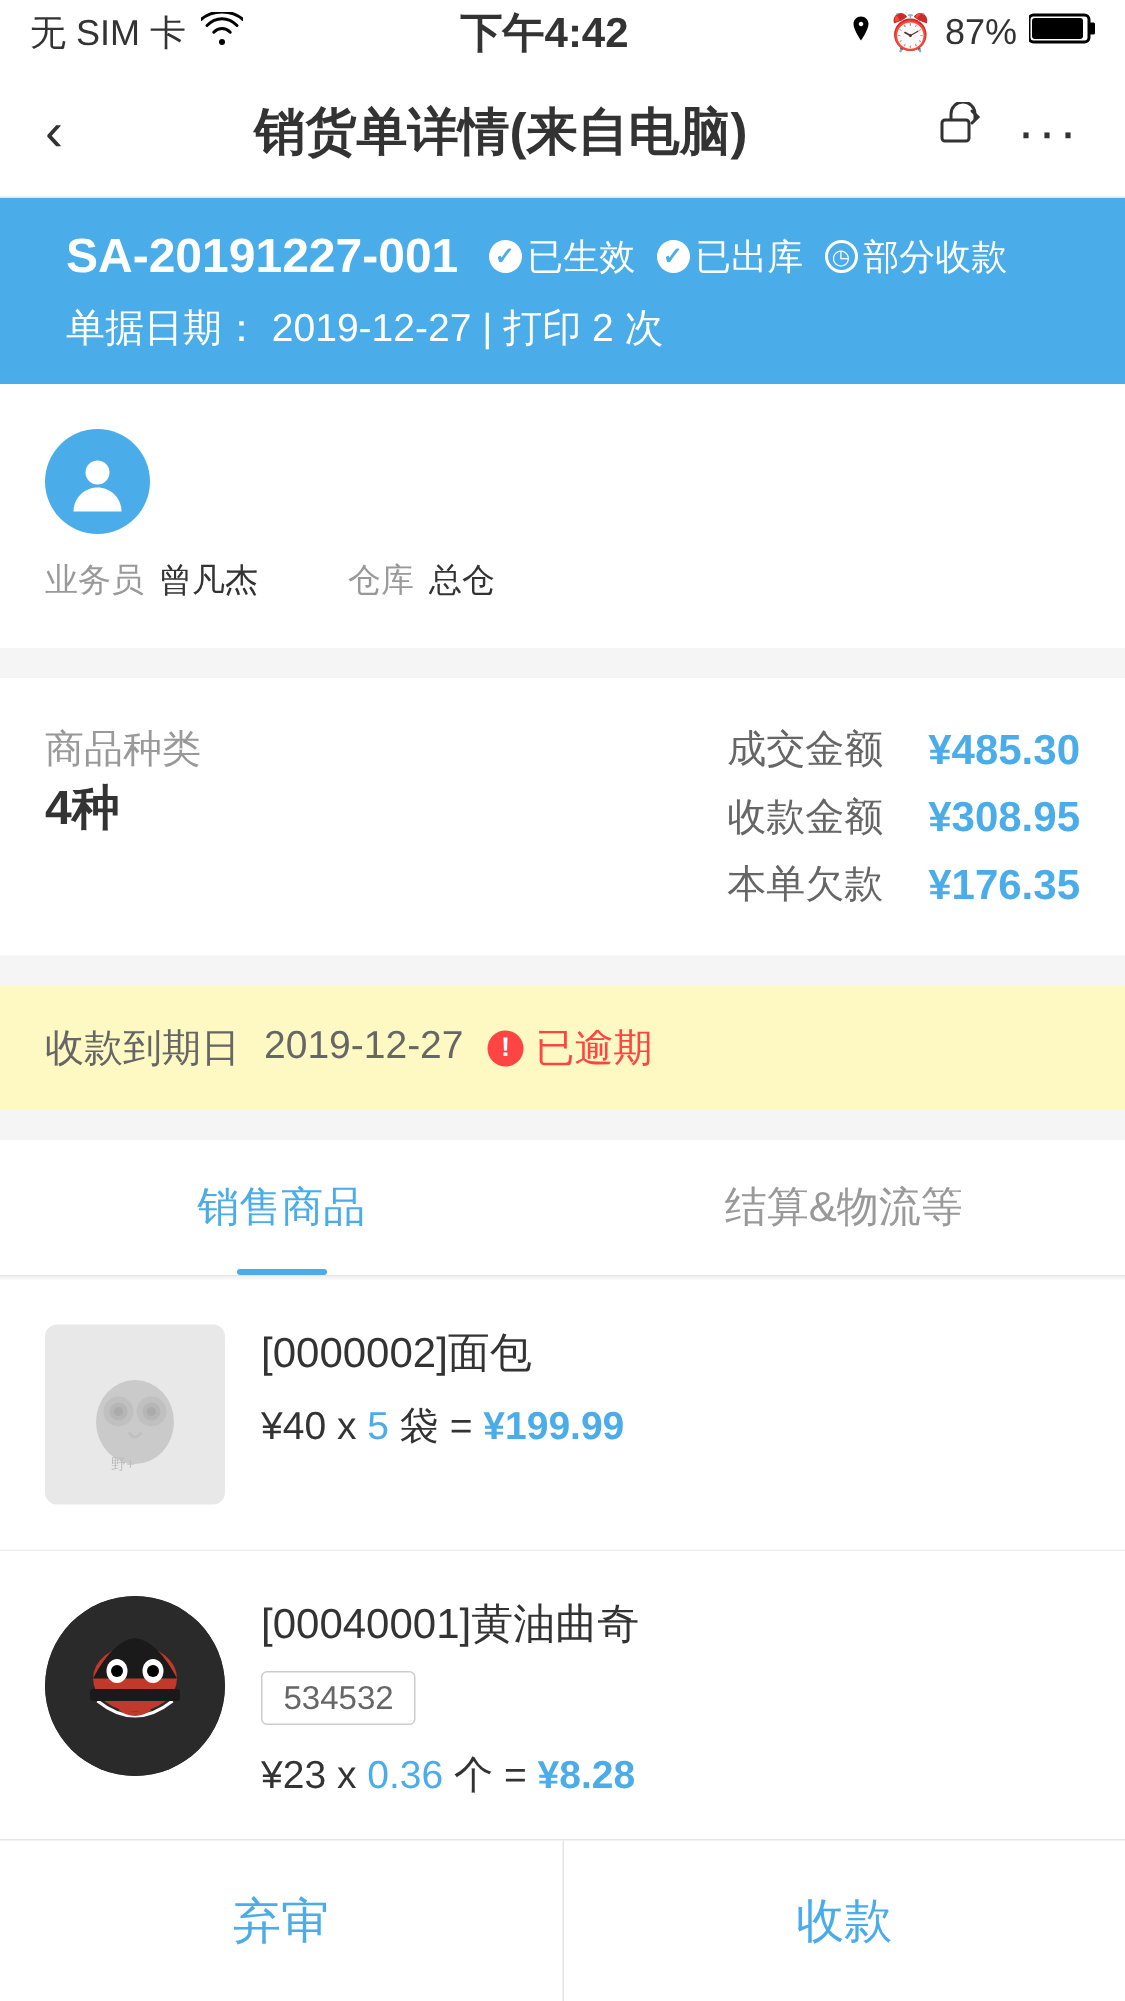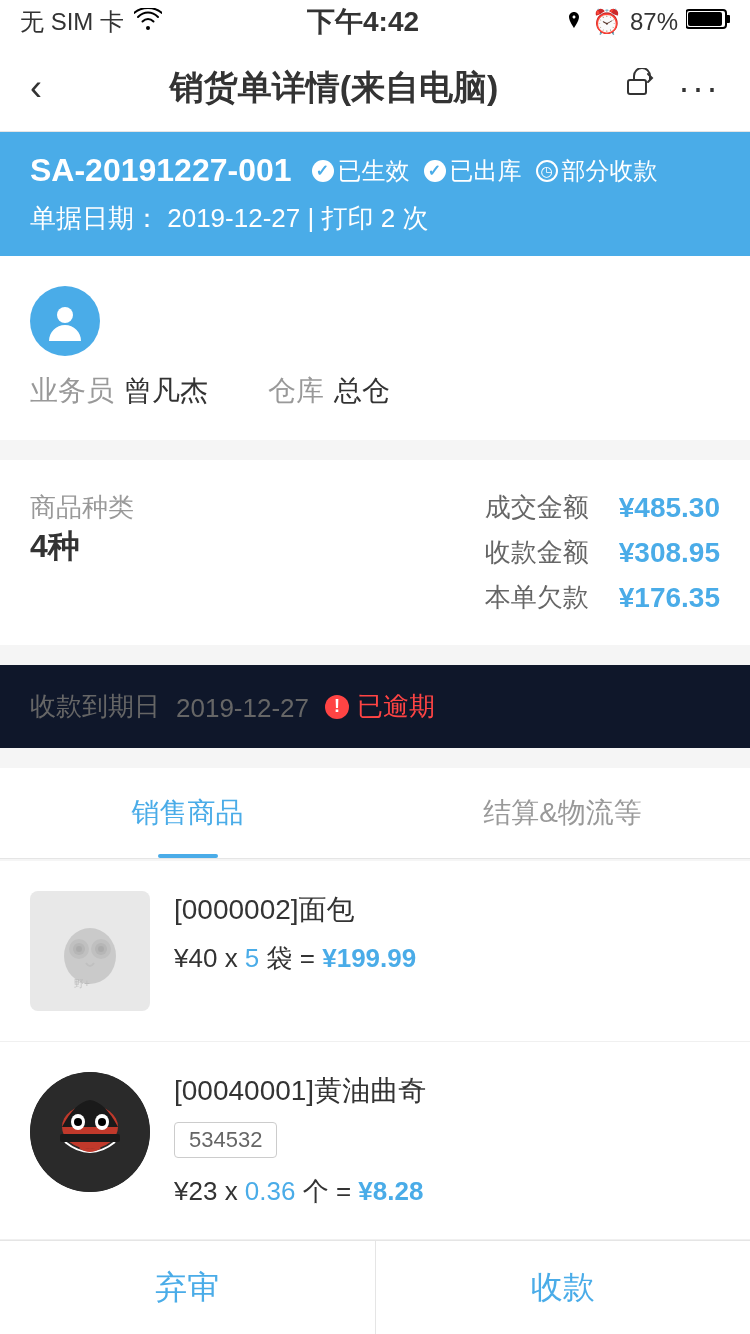--- a/index.html
+++ b/index.html
@@ -52,21 +52,21 @@
       display: flex;
       align-items: center;
       gap: 20px;
       color: #333;
       font-size: 30px;
     }
 
     
     .order-header {
       background: #4AACE8;
-      padding: 20px 30px;
+      padding: 20px 44px;
     }
     .order-header-top {
       display: flex;
       align-items: center;
       gap: 20px;
       margin-bottom: 12px;
     }
     .order-id {
       font-size: 32px;
       font-weight: 700;
@@ -146,21 +146,21 @@
       margin-bottom: 12px;
     }
     .customer-meta {
       display: flex;
       gap: 60px;
     }
     .meta-item {
       display: flex;
       align-items: center;
       gap: 10px;
-      font-size: 28px;
+      font-size: 22px;
       color: #666;
     }
     .meta-label { color: #999; }
     .meta-value { color: #333; }
 
     
     .summary-section {
       background: #fff;
       padding: 30px;
       display: flex;
@@ -182,24 +182,24 @@
       justify-content: space-between;
       align-items: center;
       gap: 30px;
       font-size: 26px;
     }
     .summary-row-label { color: #666; }
     .summary-row-value { color: #4AACE8; font-weight: 600; font-size: 28px; }
 
     
     .due-section {
-      background: #0f172a;
+      background: #fef9c3;
       padding: 24px 30px;
       display: flex;
-      align-items: flex-end;
+      align-items: flex-start;
       gap: 16px;
       font-size: 26px;
       color: #666;
       margin-bottom: 20px;
     }
     .overdue-badge {
       display: flex;
       align-items: center;
       gap: 8px;
       color: #FF4444;
@@ -304,21 +304,21 @@
     }
     .product-price .qty { color: #4AACE8; }
     .product-price .total { color: #4AACE8; font-weight: 600; }
 
     
     .bottom-bar {
       position: fixed;
       bottom: 0;
       left: 0;
       width: 750px;
-      height: 94px;
+      height: 108px;
       background: #fff;
       border-top: 1px solid #e5e5e5;
       display: flex;
     }
     .bottom-btn {
       flex: 1;
       display: flex;
       align-items: center;
       justify-content: center;
       font-size: 32px;

